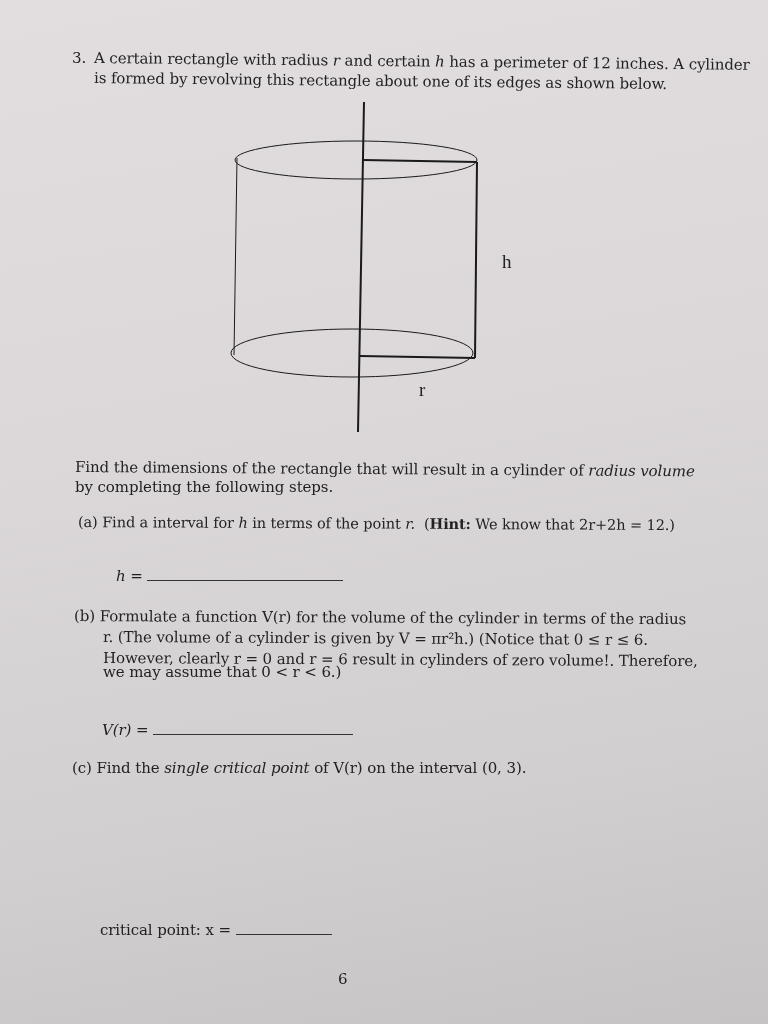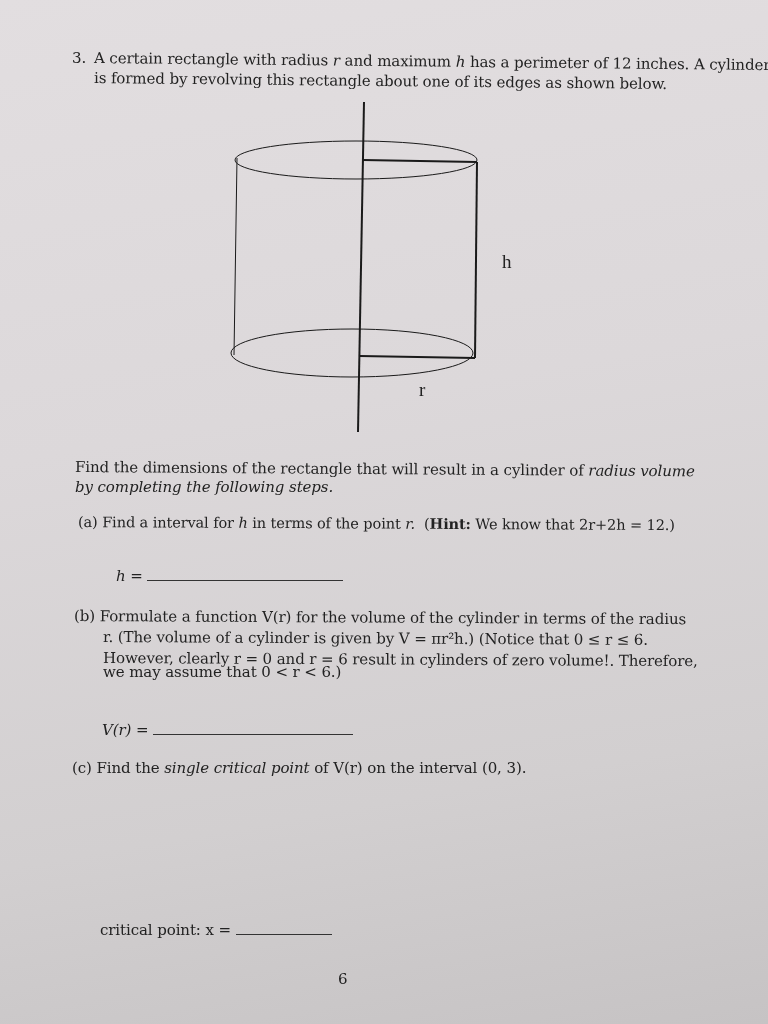--- a/index.html
+++ b/index.html
@@ -16,21 +16,21 @@
   #diagram { position: absolute; left: 0; top: 0; }
   .pnum { position: absolute; font-size: 15px; }
 </style>
 </head>
 <body>
 
 <div class="txt" style="left:72px;top:48px;">3.</div>
 <div class="txt" style="left:94px;top:48px;transform:rotate(0.6deg);transform-origin:left;">
   <span>A certain rectangle with radius</span>
   <span class="it">r</span>
-  <span>and maximum</span>
+  <span>and certain</span>
   <span class="it">h</span>
   <span>has a perimeter of 12 inches.  A cylinder</span>
 </div>
 <div class="txt" style="left:94px;top:68px;transform:rotate(0.6deg);transform-origin:left;">is formed by revolving this rectangle about one of its edges as shown below.</div>
 
 <svg id="diagram" width="768" height="460" viewBox="0 0 768 460">
   <g fill="none" stroke="#1a1a1a">
 
     <ellipse cx="356" cy="160" rx="121" ry="19" stroke-width="1"></ellipse>
 
@@ -47,21 +47,21 @@
     <line x1="364" y1="102" x2="358" y2="432" stroke-width="2"></line>
   </g>
 </svg>
 <div class="txt" style="left:502px;top:252px;font-size:19px;font-family:'Liberation Serif',serif;">h</div>
 <div class="txt" style="left:419px;top:380px;font-size:19px;font-family:'Liberation Serif',serif;">r</div>
 
 <div class="txt" style="left:75px;top:457px;transform:rotate(0.4deg);transform-origin:left;">
   <span>Find the dimensions of the rectangle that will result in a cylinder of</span>
   <span class="it">radius volume</span>
 </div>
-<div class="txt" style="left:75px;top:477px;font-style:italic;">by completing the following steps.</div>
+<div class="txt" style="left:75px;top:477px;">by completing the following steps.</div>
 
 <div class="txt" style="left:78px;top:512px;transform:rotate(0.3deg);transform-origin:left;font-size:14.5px;">
   <span>(a)</span>
   <span>Find a interval for</span>
   <span class="it">h</span>
   <span>in terms of the point</span>
   <span class="it">r.</span>
   &nbsp;<span>(</span><span class="b">Hint:</span>
   <span>We know that 2r+2h = 12.)</span>
 </div>

